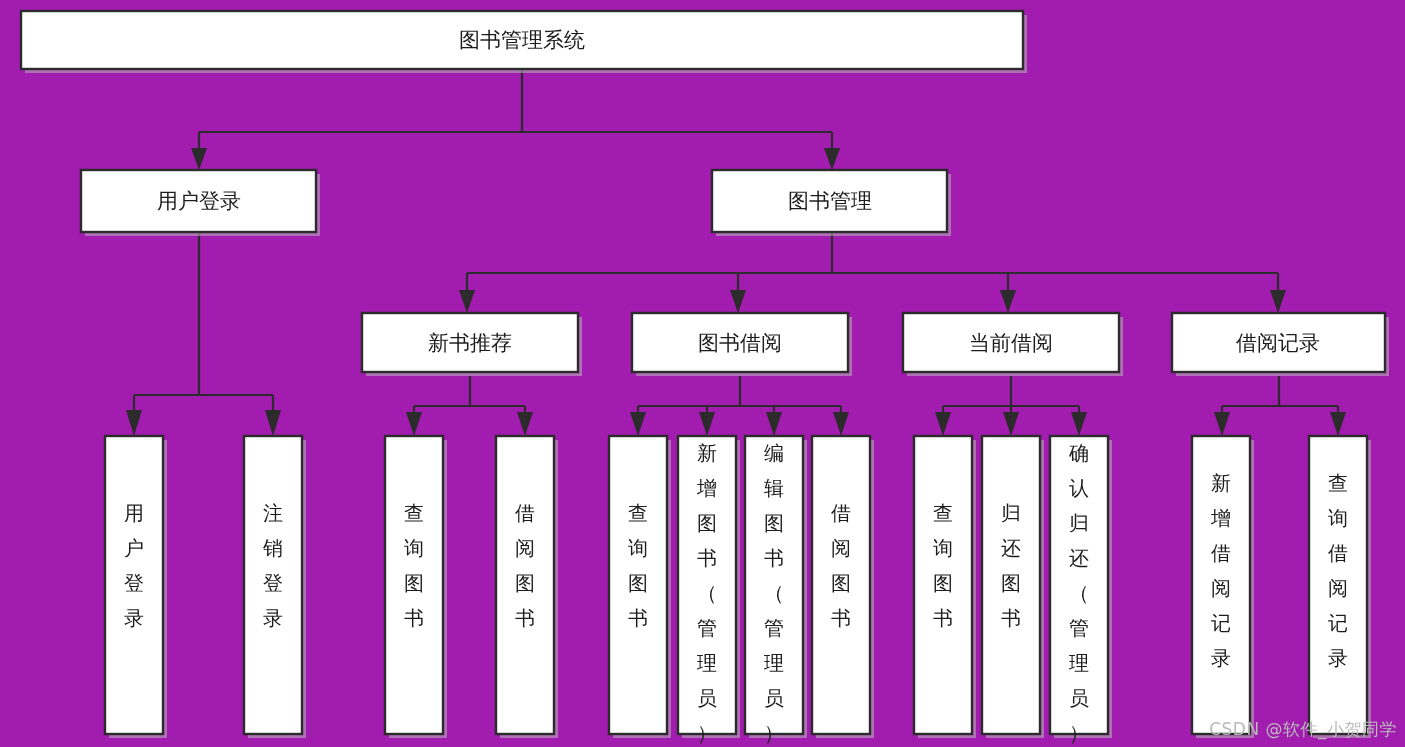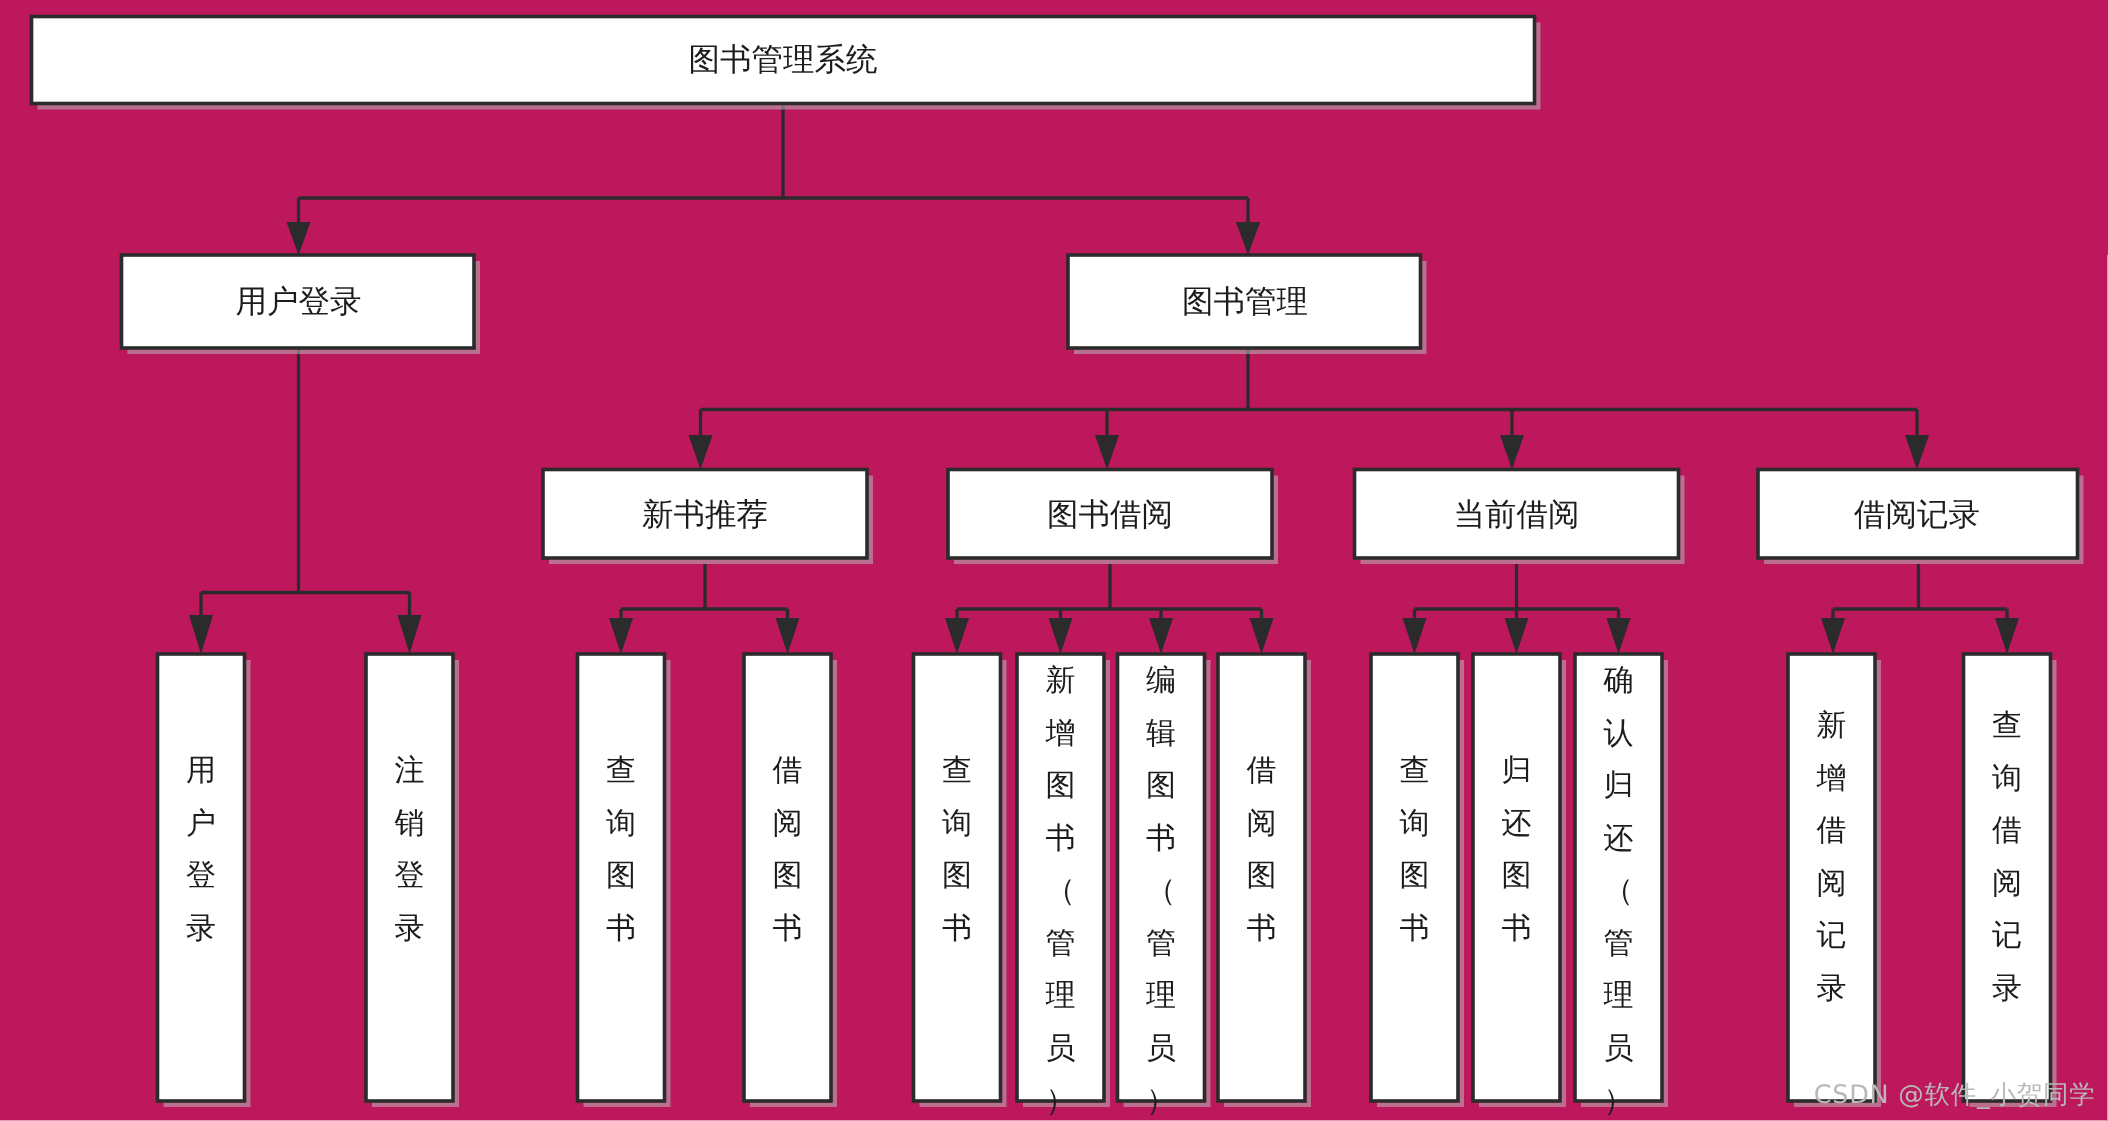--- a/index.html
+++ b/index.html
@@ -7,21 +7,21 @@
     padding: 0;
     background: #ffffff;
   }
   body {
     font-family: "DejaVu Sans", "Liberation Sans", sans-serif;
   }
   #stage {
     position: relative;
     width: 1405px;
     height: 747px;
-    background: #be185d;
+    background: #a21caf;
     overflow: hidden;
   }
   svg.diagram {
     position: absolute;
     top: 0;
     left: 0;
     width: 1405px;
     height: 747px;
   }
   .node-rect {

